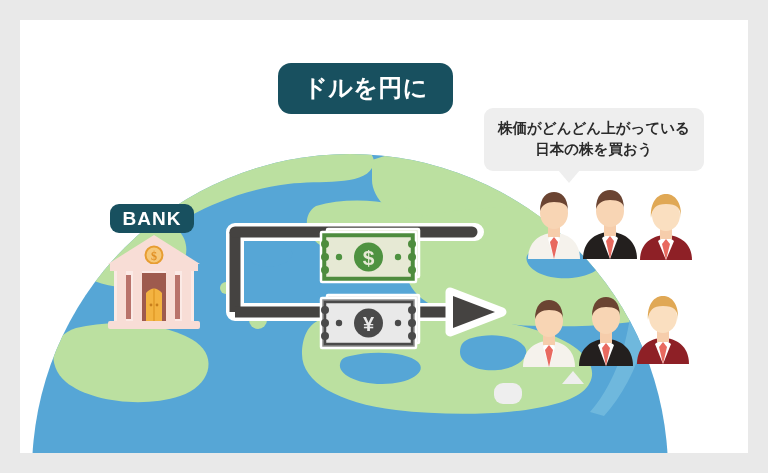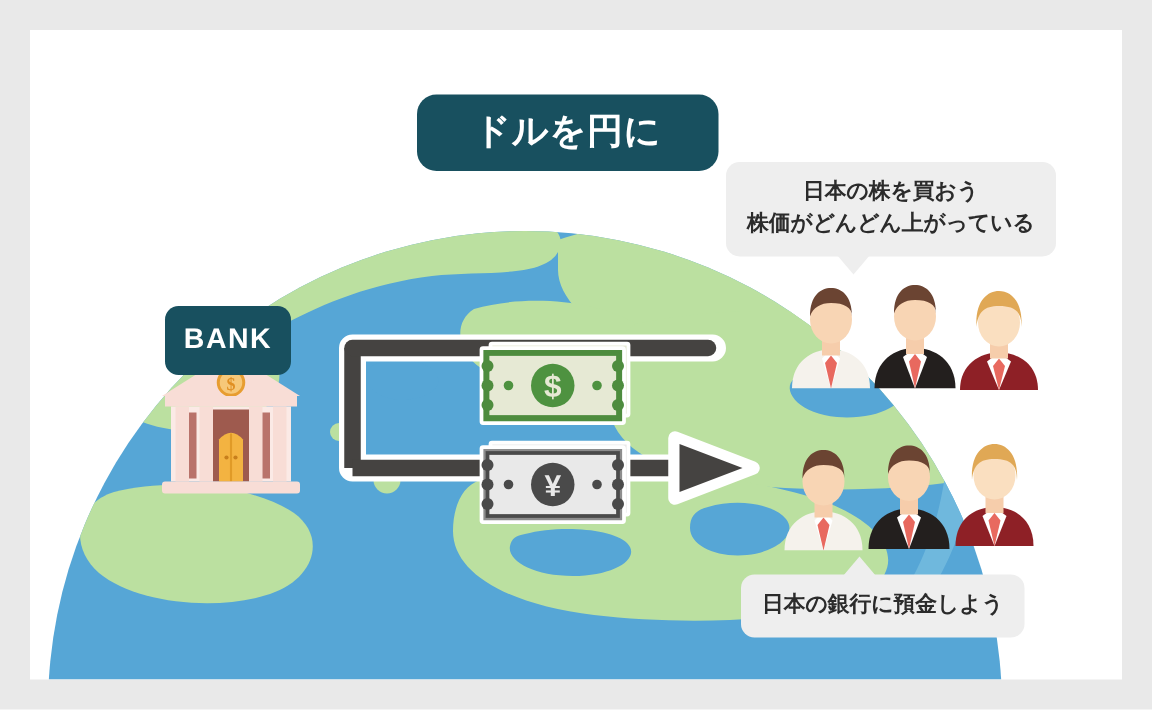--- a/index.html
+++ b/index.html
@@ -38,41 +38,41 @@
     position: absolute;
     left: 0;
     top: 0;
   }
 
   
   .title-badge {
     position: absolute;
     left: 258px;
     top: 43px;
-    width: 201px;
+    width: 175px;
     padding: 10px 0 12px 0;
     background: #18505f;
     border-radius: 13px;
     text-align: center;
     color: #ffffff;
     font-size: 24px;
     font-weight: bold;
     line-height: 1.22;
     letter-spacing: 0.5px;
     z-index: 40;
   }
   .title-badge .tline { display: block; white-space: nowrap; }
 
   
   .bank-pill {
     position: absolute;
     left: 90px;
     top: 184px;
     width: 84px;
-    height: 46px;
+    height: 29px;
     background: #18505f;
     border-radius: 9px;
     color: #ffffff;
     font-size: 19px;
     font-weight: bold;
     letter-spacing: 1px;
     display: flex;
     align-items: center;
     justify-content: center;
     z-index: 30;
@@ -346,23 +346,22 @@
   <svg class="person" id="person-b3" width="58" height="76" viewBox="0 0 58 76">
     <path d="M3,76 C3,58 16,50 29,50 C42,50 55,58 55,76 Z" fill="#8e2026"></path>
     <path d="M29,50 L21,56 L29,76 L37,56 Z" fill="#ffffff"></path>
     <path d="M29,54 L25,59 L29,76 L33,59 Z" fill="#e8695f"></path>
     <rect x="23" y="42" width="12" height="12" fill="#f6cdab"></rect>
     <ellipse cx="29" cy="29" rx="14" ry="16" fill="#fadfc0"></ellipse>
     <path d="M14,32 C13,15 21,8 29,8 C37,8 45,15 44,32 C44,22 40,18 29,18 C19,18 15,22 14,32 Z" fill="#e0a855"></path>
   </svg>
 
   <div class="callout" id="callout-top">
+    <span class="cline">株価がどんどん上がっている</span>
     <span class="cline">日本の株を買おう</span>
-    <span class="cline">株価がどんどん上がっている</span>
     <span class="callout-tail"></span>
   </div>
 
   <div class="callout" id="callout-bottom">
-    <span class="cline">日本の銀行に預金しよう</span>
     <span class="callout-tail"></span>
   </div>
 
 </div>
 
 </body></html>

